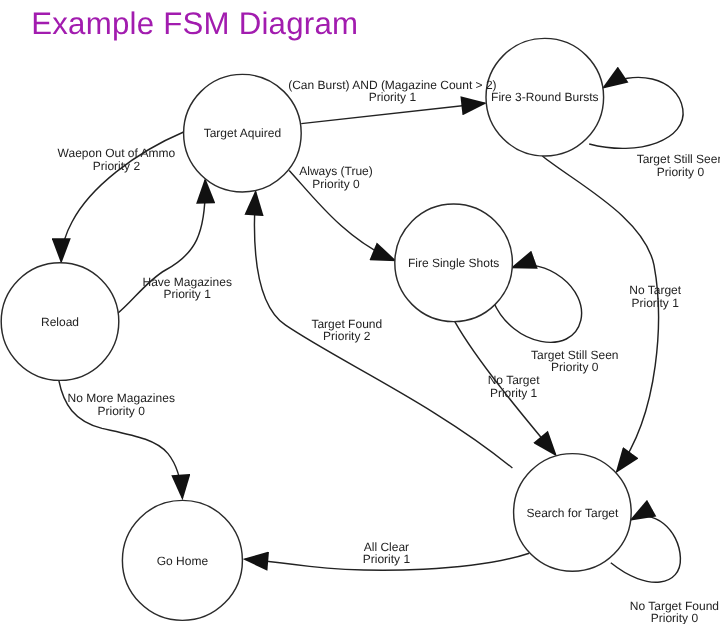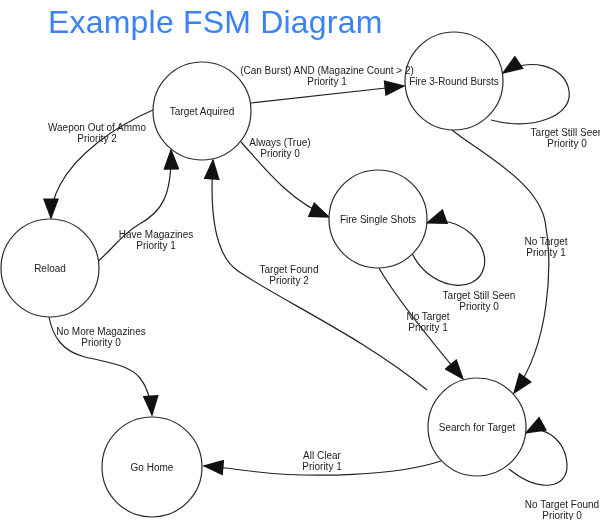--- a/index.html
+++ b/index.html
@@ -6,24 +6,24 @@
   .stage{
     position:relative;
     width:600px;height:520px;
     background:#ffffff;
     overflow:hidden;
     font-family:"Liberation Sans", sans-serif;
   }
   .stage svg{position:absolute;left:0;top:0;}
   .diagram-title{
     position:absolute;
-    left:48px;top:4px;
-    font-size:32px;
+    left:26px;top:4px;
+    font-size:26px;
     letter-spacing:0.2px;
-    color:#3b82f6;
+    color:#a21caf;
     white-space:nowrap;
     z-index:2;
   }
   .edge{stroke:#222222;stroke-width:1.2;fill:none;}
   .node{fill:#ffffff;stroke:#2b2b2b;stroke-width:1.2;}
   .elabel{font-size:10px;fill:#222222;text-anchor:middle;}
   .nlabel{font-size:10px;fill:#222222;text-anchor:middle;}
 </style>
 </head>
 <body>

